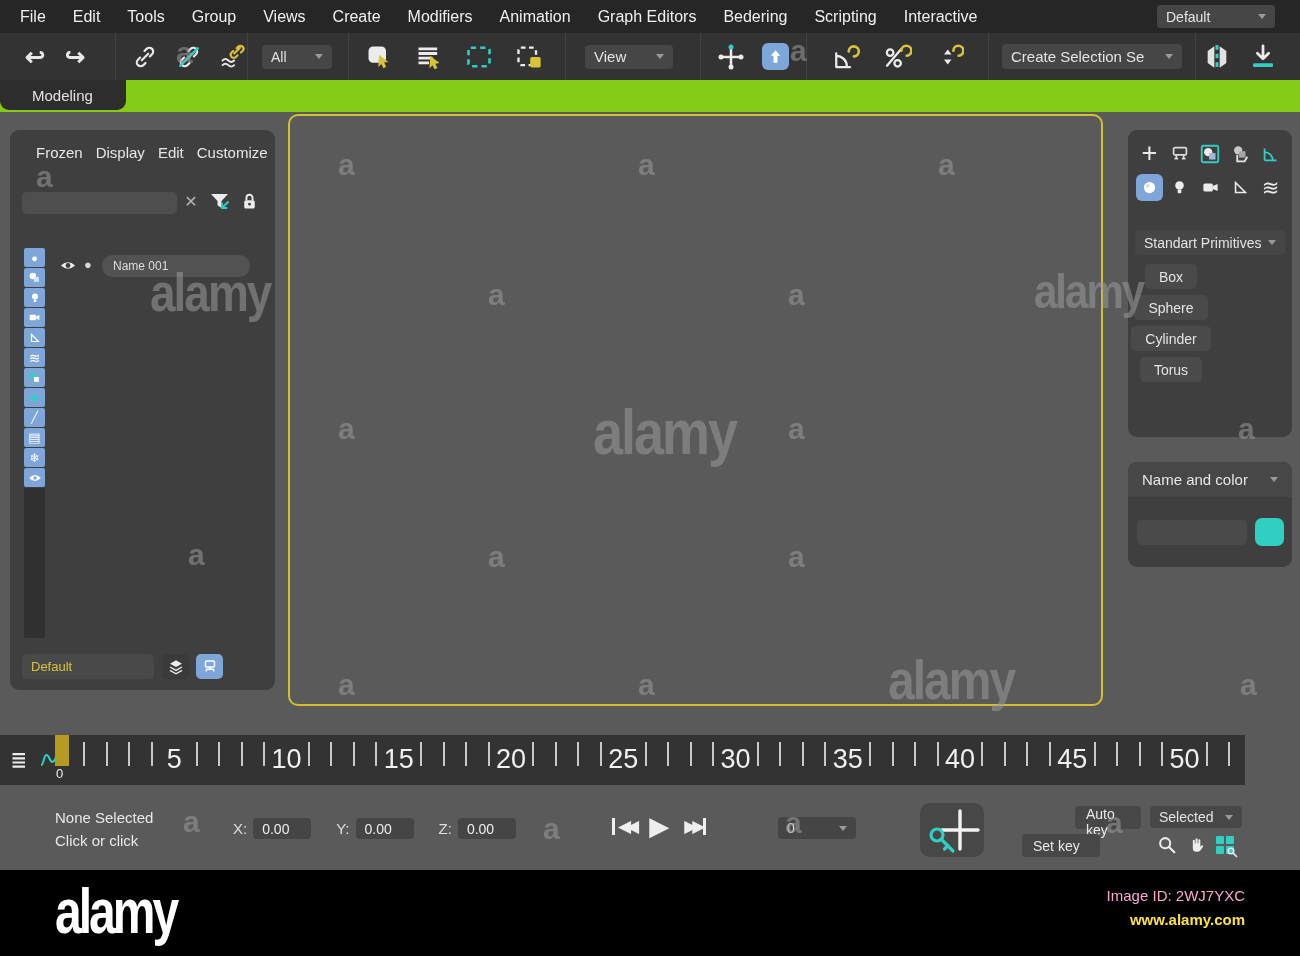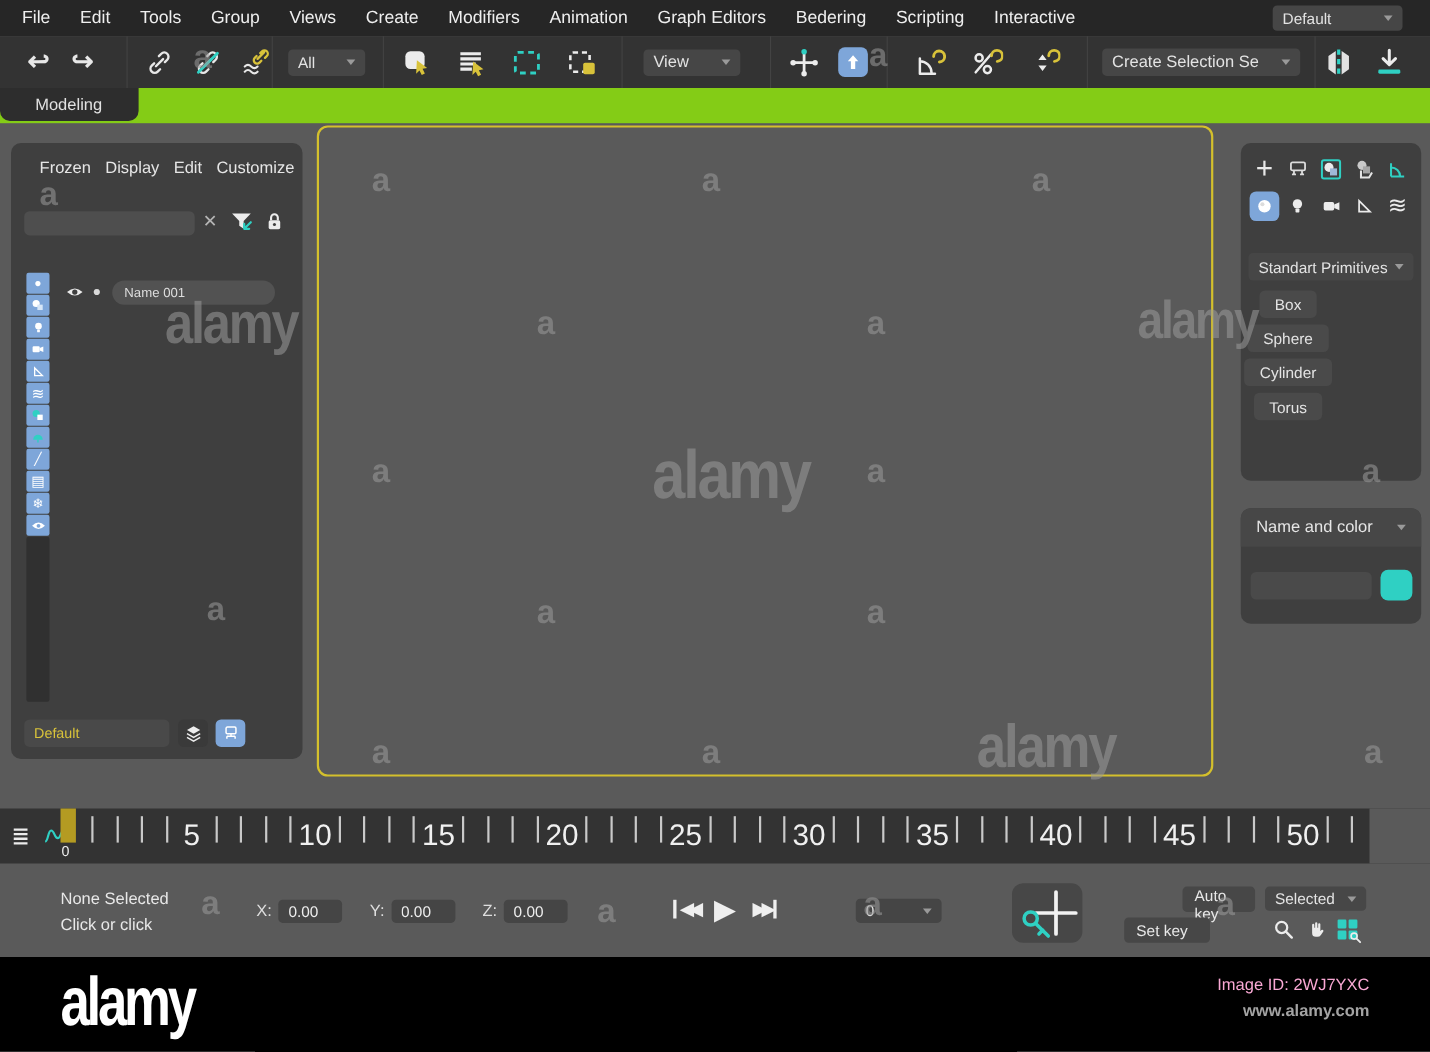--- a/index.html
+++ b/index.html
@@ -107,21 +107,21 @@
   .gz-mag { position:absolute; right:-4px; bottom:-4px; }
   
   .wm { position:absolute; z-index:50; color:#9b9b9b; opacity:.55; font-weight:bold; pointer-events:none; }
   .wm-letter { font-size:30px; }
   .wm-text { letter-spacing:-2px; transform:scaleY(1.15); transform-origin:top left; }
   
   .alamybar { position:absolute; left:0; top:870px; width:1300px; height:86px; background:#000; }
   .alogo { position:absolute; left:55px; top:6px; font-size:48px; font-weight:bold; color:#fff;
     letter-spacing:-3px; transform:scaleY(1.3); transform-origin:top left; }
   .aid { position:absolute; right:55px; top:17px; font-size:15px; color:#f9a8d4; text-align:right; }
-  .aurl { position:absolute; right:55px; top:41px; font-size:15px; font-weight:bold; color:#a3a3a3; text-align:right; }
+  .aurl { position:absolute; right:55px; top:41px; font-size:15px; font-weight:bold; color:#fde047; text-align:right; }
   svg { display:block; }
 </style>
 </head>
 <body>
 
 <div id="app">
 
   <div class="menubar">
     <div class="items" id="menu-items">
         <span>File</span>

